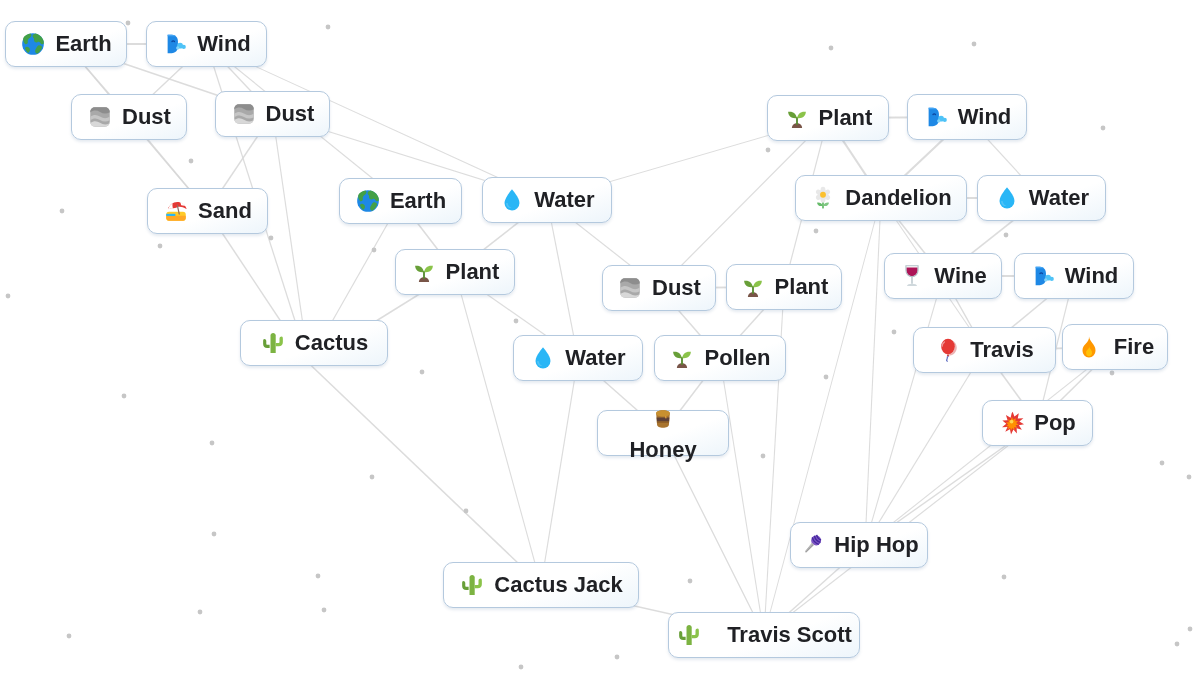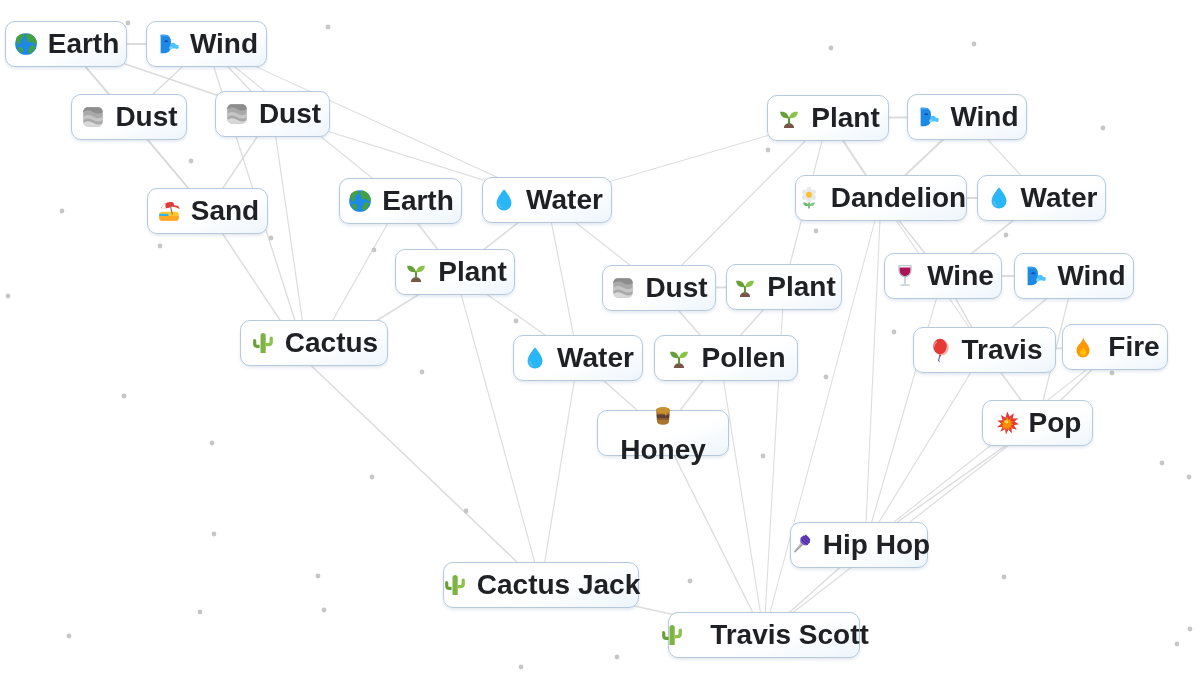--- a/index.html
+++ b/index.html
@@ -15,21 +15,21 @@
     border:1.5px solid var(--node-border,#b4c9de);
     border-radius:10px;
     background:linear-gradient(160deg,var(--node-bg-start,#ffffff) 55%,var(--node-bg-end,#edf5fb) 100%);
     box-shadow:0 2px 3px rgba(110,140,170,.18);
     display:flex;align-items:center;justify-content:center;gap:9px;
     cursor:grab;user-select:none;
   }
   .node .icon{width:26px;height:26px;flex:0 0 26px;display:block;}
   .node .icon svg{width:26px;height:26px;display:block;}
   .node .label{
-    font-size:28px;font-weight:700;color:var(--text-color,#202125);
+    font-size:22px;font-weight:700;color:var(--text-color,#202125);
     white-space:nowrap;line-height:1;padding-bottom:1px;
   }
 </style>
 </head>
 <body style="--bg: #ffffff; --node-border: #b4c9de; --node-bg-start: #ffffff; --node-bg-end: #edf5fb; --text-color: #202125;">
 
 <div class="canvas">
   <svg id="graph-svg" width="1200" height="675">
       <line x1="66" y1="44" x2="206.5" y2="44" stroke="#d7d7d7" stroke-width="1.8" opacity="0.85"></line>
       <line x1="66" y1="44" x2="129" y2="117" stroke="#d7d7d7" stroke-width="1.5" opacity="0.85"></line>
@@ -246,21 +246,21 @@
       </div>
       <div class="node" style="left: 513px; top: 335px; width: 130px;">
         <span class="icon">
           <svg viewBox="0 0 24 24">
             <path fill="#29b6f6" d="M12 2.1S5.1 10 5.1 14.7a6.9 6.9 0 0 0 13.8 0C18.9 10 12 2.1 12 2.1Z"></path>
             <path fill="#4fc3f7" d="M8.2 14.9c.1 2.1 1.5 3.9 3.4 4.4-2.9.8-5.3-1.6-5-4.5Z"></path>
           </svg>
         </span>
         <span class="label">Water</span>
       </div>
-      <div class="node" style="left: 654px; top: 335px; width: 144px; text-align: right;">
+      <div class="node" style="left: 654px; top: 335px; width: 132px; text-align: right;">
         <span class="icon">
           <svg viewBox="0 0 24 24">
             <path fill="#795548" d="M7.3 21.2c0-2.7 2.1-4.4 4.7-4.4s4.7 1.7 4.7 4.4Z"></path>
             <path stroke="#558b2f" stroke-width="1.7" stroke-linecap="round" fill="none" d="M12 17.5v-5.8"></path>
             <path fill="#689f38" d="M11.7 12.2C6.8 12.8 4.1 10.3 3.8 6.3c4.7-.6 7.6 1.7 7.9 5.9Z"></path>
             <path fill="#8bc34a" d="M12.3 12.2c4.9.6 7.6-1.9 7.9-5.9-4.7-.6-7.6 1.7-7.9 5.9Z"></path>
           </svg>
         </span>
         <span class="label">Pollen</span>
       </div>

